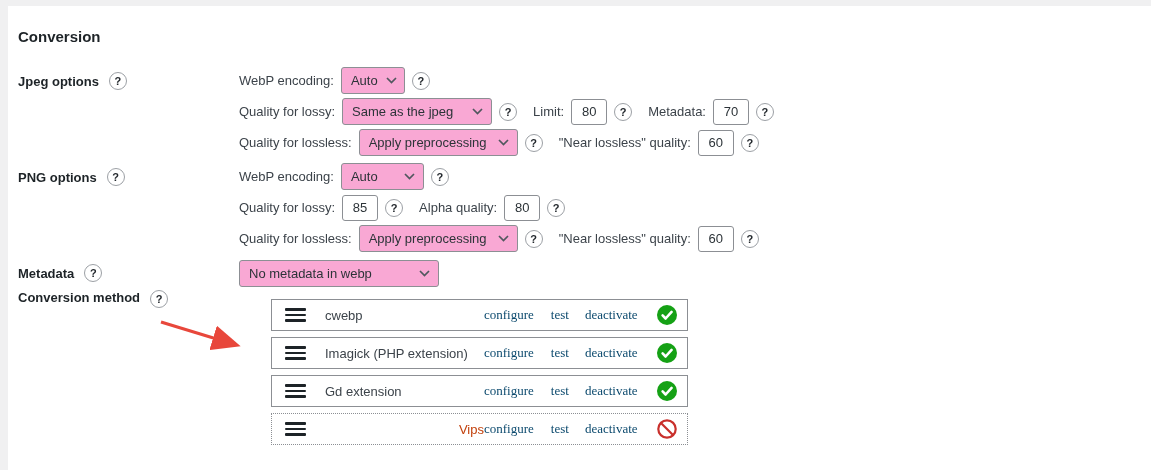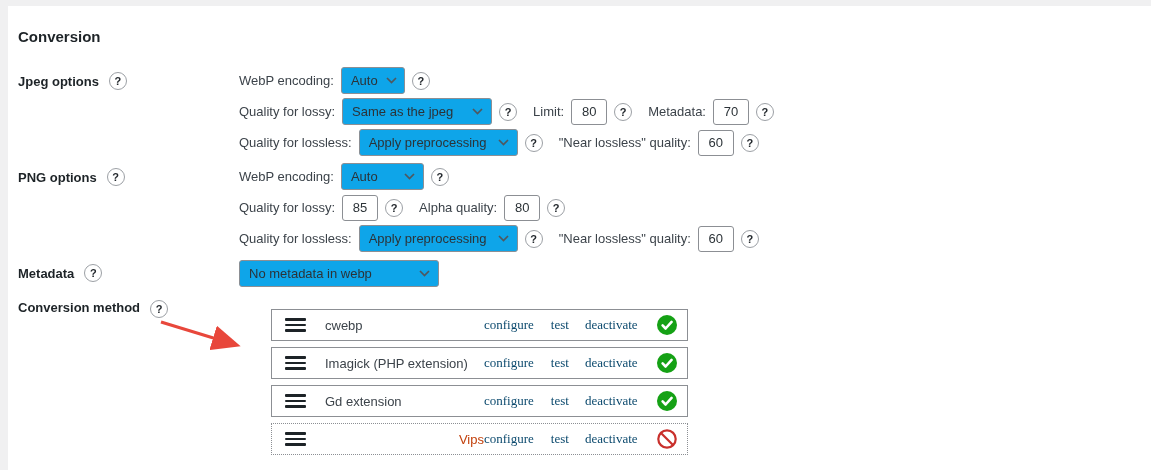--- a/index.html
+++ b/index.html
@@ -52,21 +52,21 @@
   .gap-lg { margin-left: 9px; }
 
   
   .select {
     display: inline-flex;
     align-items: center;
     justify-content: space-between;
     height: 27px;
     border: 1px solid #8c8f94;
     border-radius: 3px;
-    background: #0ea5e9;
+    background: #f9a8d4;
     color: #2c3338;
     padding: 0 8px 0 9px;
     cursor: pointer;
   }
   .select .chev { display: inline-flex; margin-left: 8px; }
 
   .num-input {
     width: 36px;
     height: 26px;
     border: 1px solid #8c8f94;
@@ -88,21 +88,21 @@
     border-radius: 50%;
     font-size: 11px;
     font-weight: 700;
     color: #23282d;
     background: #fff;
     cursor: pointer;
     flex-shrink: 0;
   }
 
   .section { margin-bottom: 3px; }
-  .metadata-row { margin-top: 5px; margin-bottom: 10px; text-align: right; }
+  .metadata-row { margin-top: 5px; margin-bottom: 0; text-align: right; }
   .metadata-row .field-line { height: 29px; }
 
   
   .converter-list { width: 417px; margin-top: 11px; margin-left: 32px; }
   .converter-row {
     display: flex;
     align-items: center;
     height: 32px;
     border: 1px solid #8c8f94;
     background: #fff;

